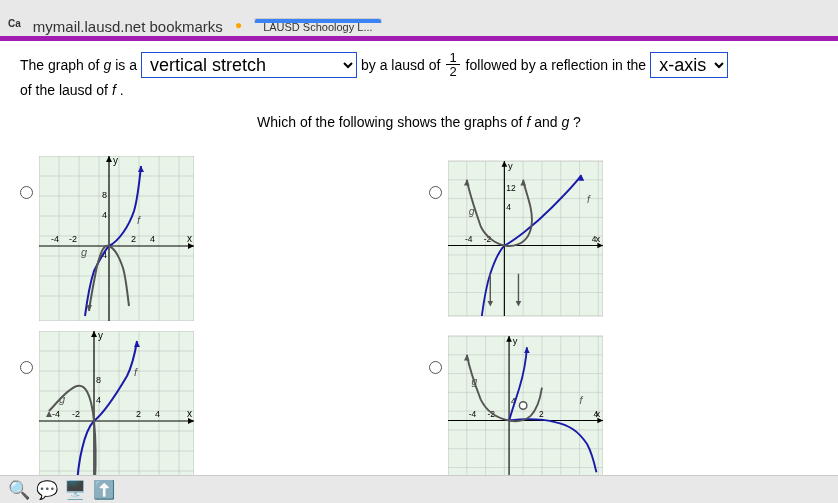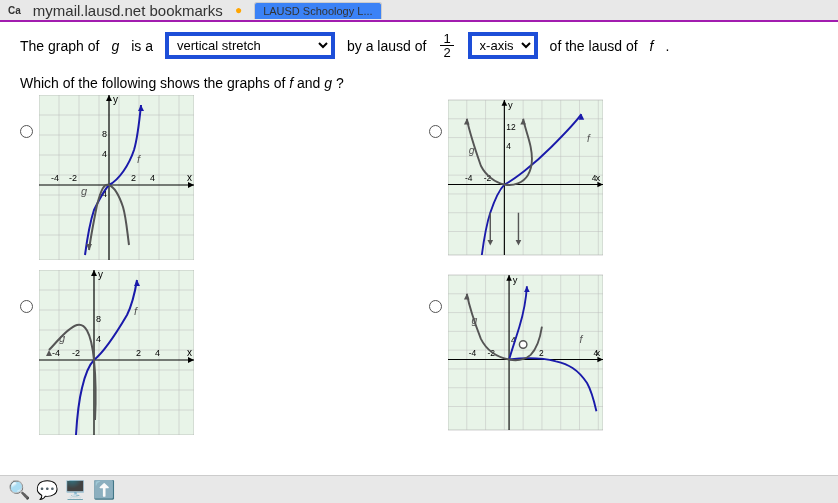--- a/index.html
+++ b/index.html
@@ -11,24 +11,23 @@
       font-size: 13px;
       overflow: hidden;
       position: relative;
     }
 
     
     .browser-bar {
       height: 22px;
       background: #e8e8e8;
       display: flex;
-      align-items: center;
-      padding: 4px 8px;
+      padding: 18px 8px;
       gap: 12px;
-      border-bottom: 2px solid #a21caf;
+      border-bottom: 5px solid #a21caf;
       font-size: 11px;
       color: #333;
     }
     .browser-tab {
       background: #3b82f6;
       border: 1px solid #ccc;
       border-bottom: none;
       padding: 2px 8px;
       font-size: 11px;
       border-radius: 3px 3px 0 0;
@@ -36,47 +35,48 @@
 
     
     .main-content {
       padding: 10px 20px;
     }
 
     
     .question-row {
       display: flex;
       align-items: center;
-      gap: 12px;
+      gap: 4px;
       margin-bottom: 16px;
       font-size: 14px;
       flex-wrap: wrap;
     }
     .question-row select {
-      font-size: 13px;
-      border: 4px solid #1d4ed8;
+      font-size: 18px;
+      border: 1px solid #1d4ed8;
       background: #fff;
       padding: 1px 4px;
       cursor: pointer;
     }
     .fraction {
       display: inline-flex;
       flex-direction: column;
       align-items: center;
       font-size: 13px;
       line-height: 1;
       vertical-align: middle;
       margin: 0 2px;
     }
     .fraction .num { border-bottom: 1px solid #000; padding: 0 3px; }
     .fraction .den { padding: 0 3px; }
 
     .question2 {
       font-size: 14px;
-      margin-bottom: 4px;
+      margin-bottom: 26px;
+      text-align: center;
     }
 
     
     .graphs-grid {
       display: grid;
       grid-template-columns: 1fr 1fr 1fr 1fr;
       grid-template-rows: auto auto;
       gap: 10px 20px;
     }
 
@@ -129,20 +129,21 @@
       <option>vertical stretch</option>
       <option>vertical compression</option>
       <option>horizontal stretch</option>
       <option>horizontal compression</option>
     </select>
     <span>by a lausd of</span>
     <span class="fraction">
       <span class="num">1</span>
       <span class="den">2</span>
     </span>
+    <span>followed by a reflection in the</span>
     <select>
       <option>x-axis</option>
       <option>y-axis</option>
     </select>
     <span>of the lausd of</span>
     <em>f</em>
     <span>.</span>
   </div>
 
   <div class="question2">

